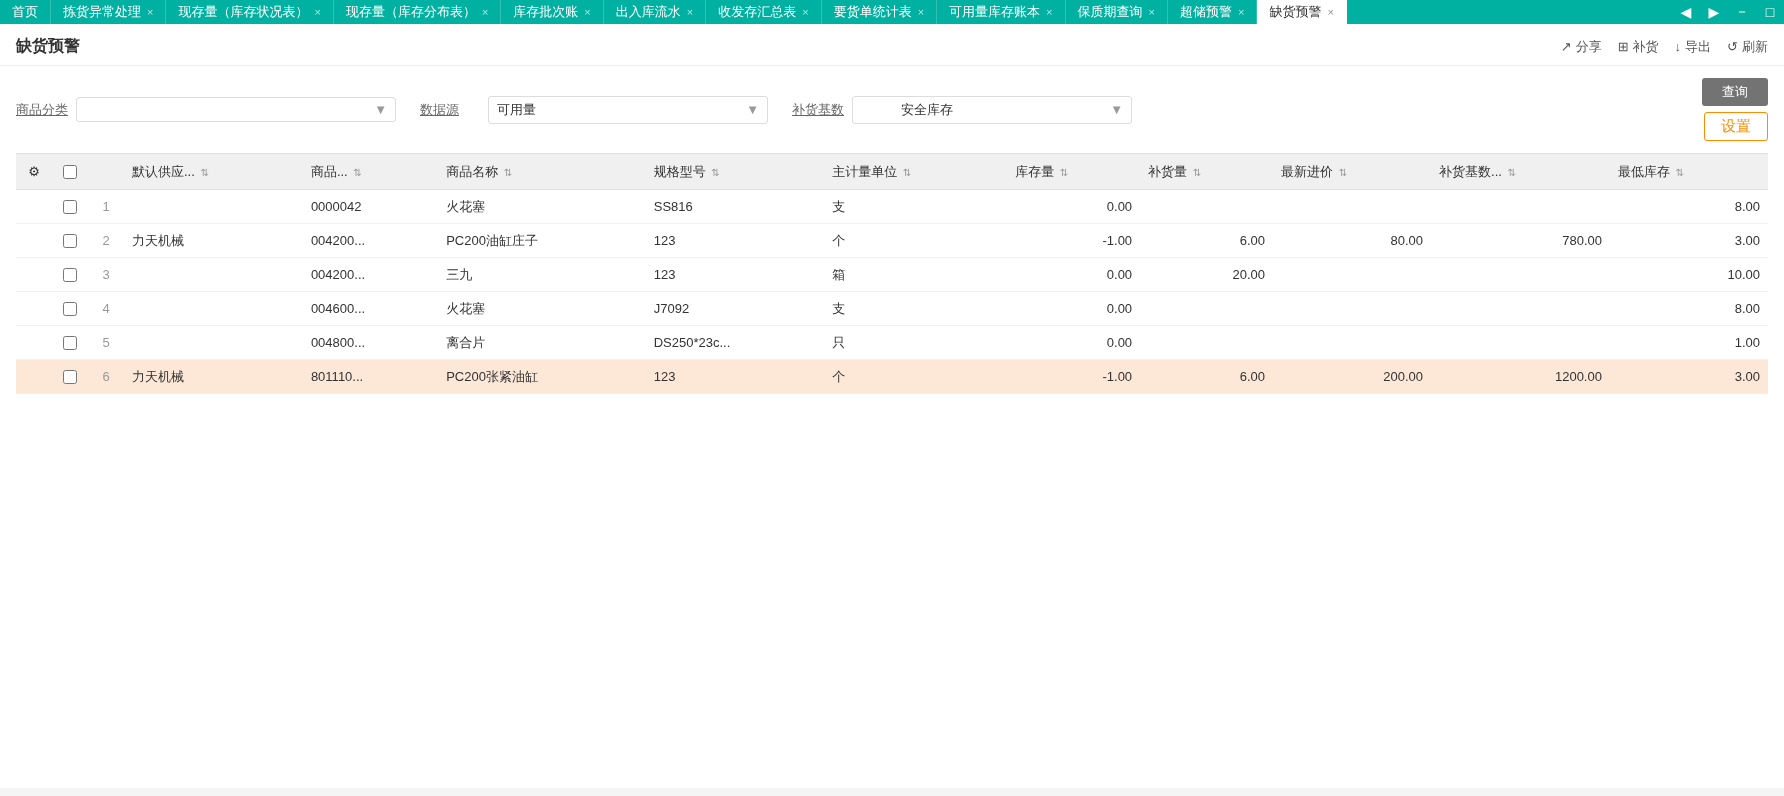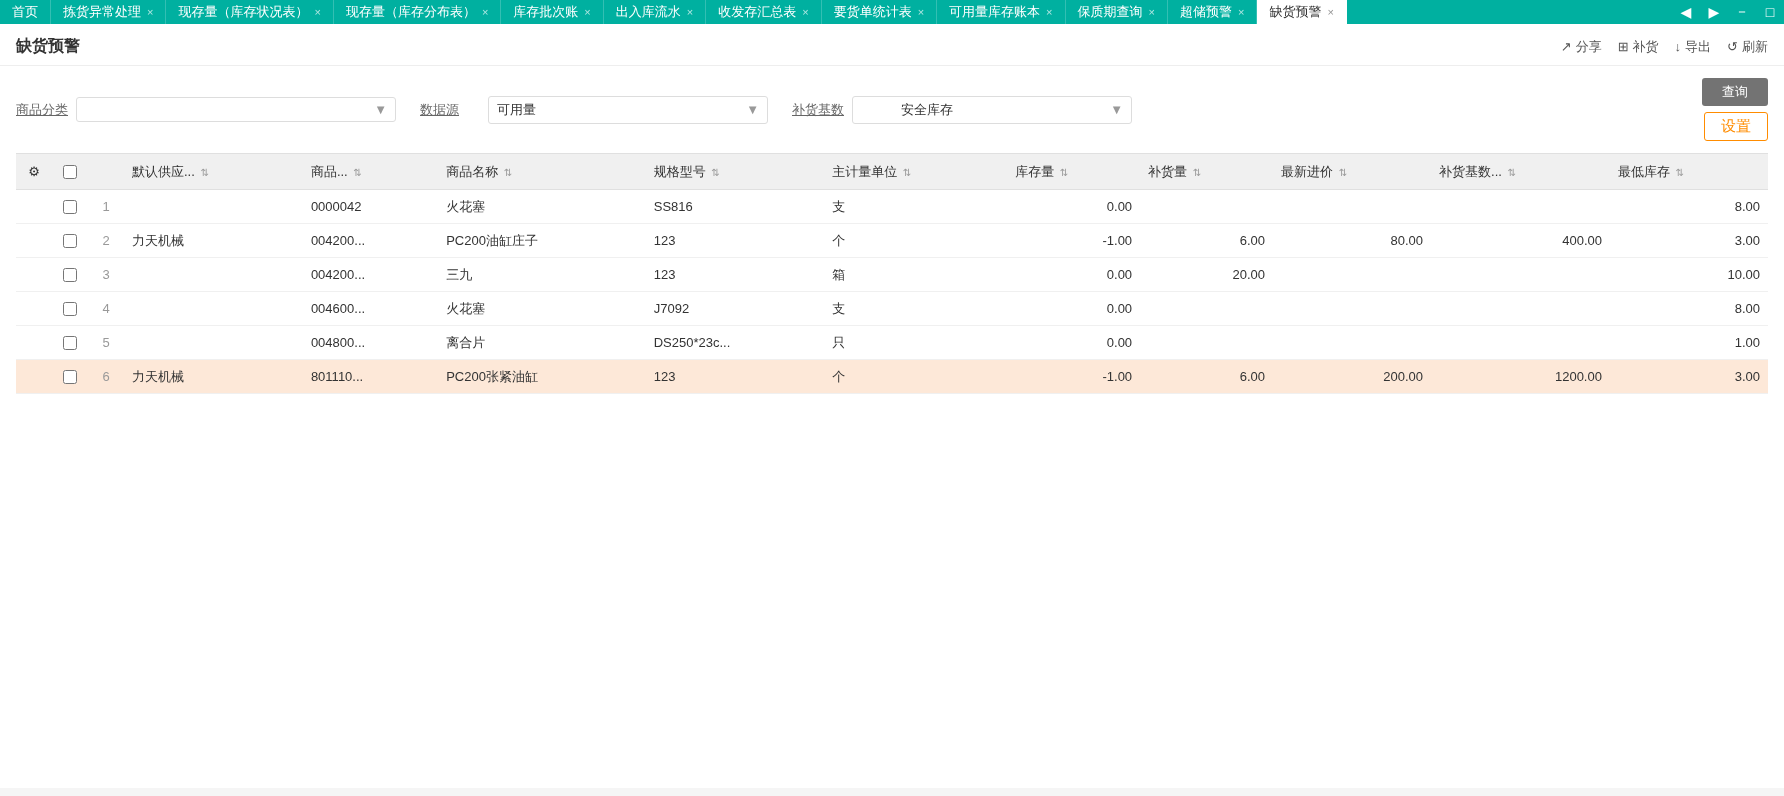--- a/index.html
+++ b/index.html
@@ -414,21 +414,21 @@
     </td>
     <td class="td-num">2</td>
     <td>力天机械</td>
     <td>004200...</td>
     <td>PC200油缸庄子</td>
     <td>123</td>
     <td>个</td>
     <td class="td-right">-1.00</td>
     <td class="td-right">6.00</td>
     <td class="td-right">80.00</td>
-    <td class="td-right">400.00</td>
+    <td class="td-right">780.00</td>
     <td class="td-right">3.00</td>
   </tr>
           <tr>
     <td class="td-center"></td>
     <td class="td-center">
       <div class="cb-wrap">
                 <input type="checkbox" style="">
               </div>
     </td>
     <td class="td-num">3</td>

